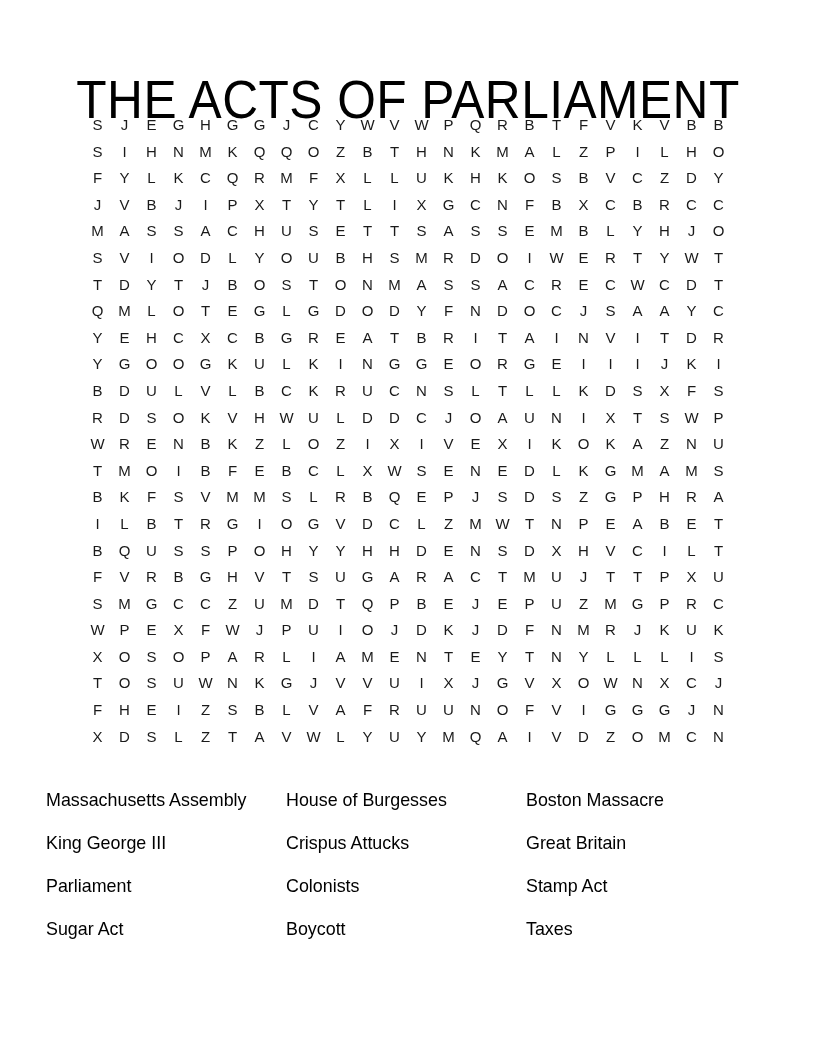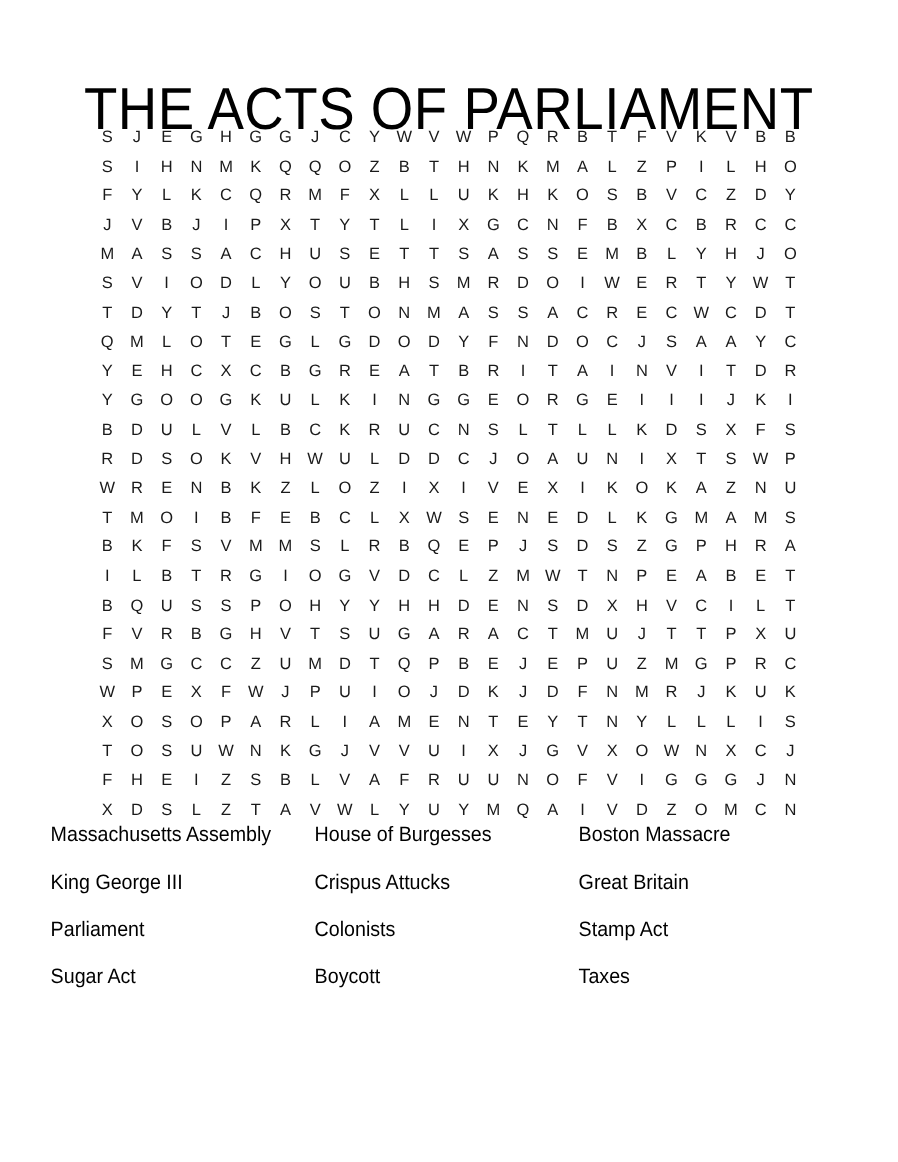--- a/index.html
+++ b/index.html
@@ -60,21 +60,21 @@
     font-size: 15px;
     font-weight: 400;
     line-height: 26.6px;
     color: #1a1a1a;
     user-select: none;
   }
 
   
   .wordlist {
     position: absolute;
-    top: 738px;
+    top: 778px;
     left: 46px;
     width: 724px;
     display: flex;
     flex-wrap: wrap;
     align-items: flex-end;
   }
   .word {
     width: 240px;
     height: 43px;
     font-family: "Liberation Sans Narrow", "Liberation Sans", sans-serif;

